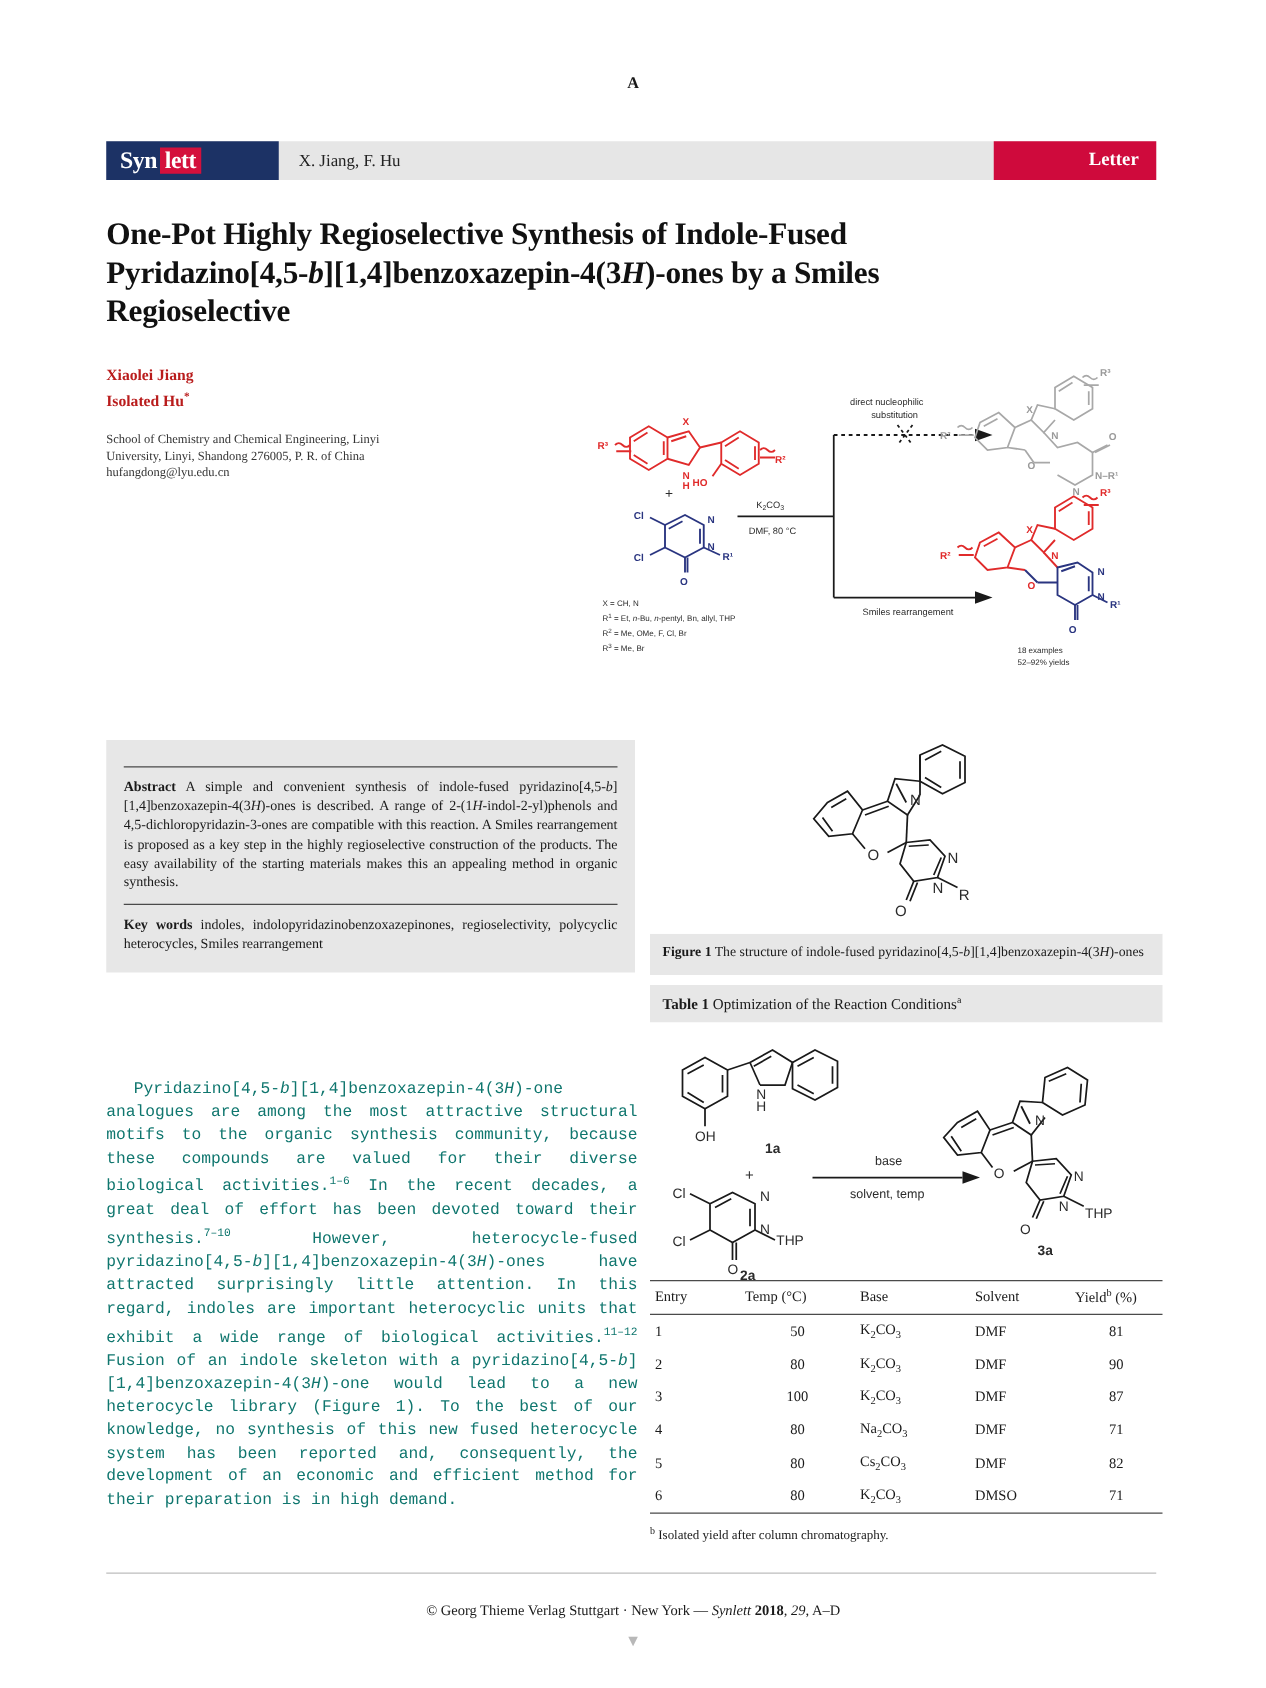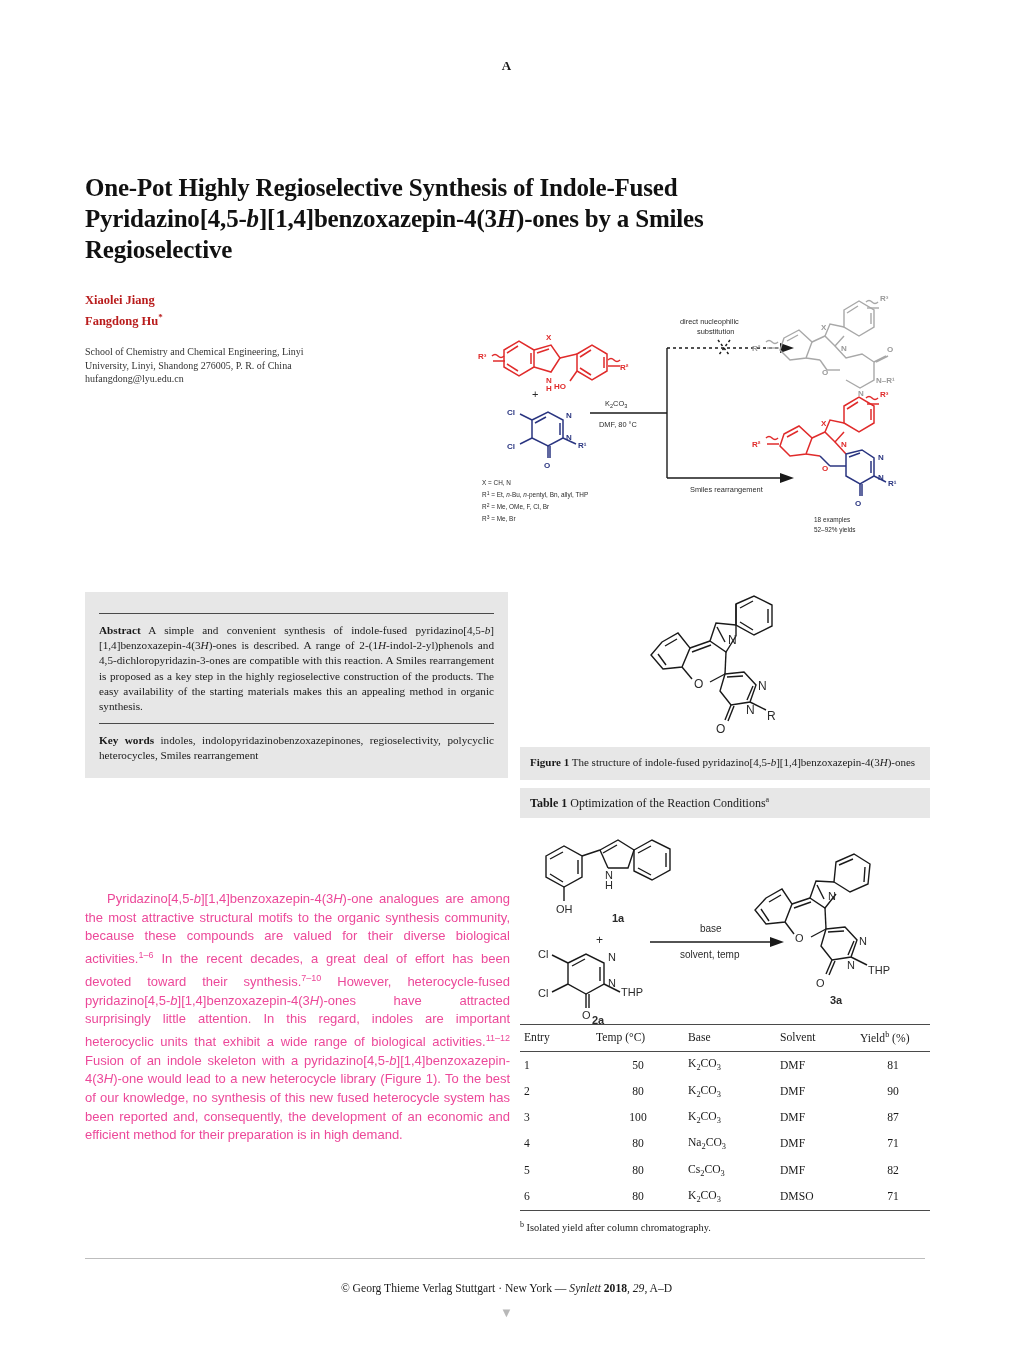--- a/index.html
+++ b/index.html
@@ -95,22 +95,22 @@
     font-size:11.2px; line-height:15.2px; color:#1a1a1a; text-align:justify;
   }
   .abstract-text b { font-weight:bold; }
   .abstract-text i { font-style:italic; }
   .keywords { font-size:11.2px; line-height:15.2px; color:#1a1a1a; text-align:justify; }
   .keywords b { font-weight:bold; }
 
   
   .body-col {
     position:absolute; left:85px; top:862px; width:425px;
-    font-family:Liberation Sans, sans-serif;
-    font-size:13px; line-height:18.6px; text-align:justify; color:#ec4899;margin-top:28px;
+    font-family:Liberation Mono, monospace;
+    font-size:13px; line-height:18.6px; text-align:justify; color:#0f766e;
   }
   .body-col p { margin:0; text-indent:22px; }
   .body-col i { font-style:italic; }
   .body-col sup { font-size:9px; }
 
   
   .fig-panel { position:absolute; left:520px; top:592px; width:410px; }
   .fig-art {
     background:#ffffff; height:155px; position:relative;
   }
@@ -172,30 +172,38 @@
     color:#b8b8b8; font-size:13px;
   }
 </style>
 </head>
 <body>
 
 <div class="page">
 
   <div class="page-marker">A</div>
 
+  <div class="header-bar">
+    <div class="logo-block">
+      <span class="logo-syn">Syn</span>
+        <span class="logo-lett">lett</span>
+    </div>
+    <div class="header-authors">X. Jiang, F. Hu</div>
+    <div class="header-type">Letter</div>
+  </div>
 
   <div class="title">
     <span>One-Pot Highly Regioselective Synthesis of Indole-Fused</span><br>
     <span>Pyridazino[4,5-</span><i>b</i><span>][1,4]benzoxazepin-4(3</span><i>H</i><span>)-ones by a Smiles</span><br>
     <span>Regioselective</span>
   </div>
 
   <div class="authors">
     <div class="author-name">Xiaolei Jiang</div>
-    <div class="author-name"><span>Fangdong Hu</span><sup>*</sup></div>
+    <div class="author-name"><span>Isolated Hu</span><sup>*</sup></div>
   </div>
   <div class="affiliation">
     <div>School of Chemistry and Chemical Engineering, Linyi</div>
     <div>University, Linyi, Shandong 276005, P. R. of China</div>
     <div>hufangdong@lyu.edu.cn</div>
   </div>
 
   <div class="scheme-ga">
     <svg width="470" height="250" viewBox="0 0 470 250">
 

